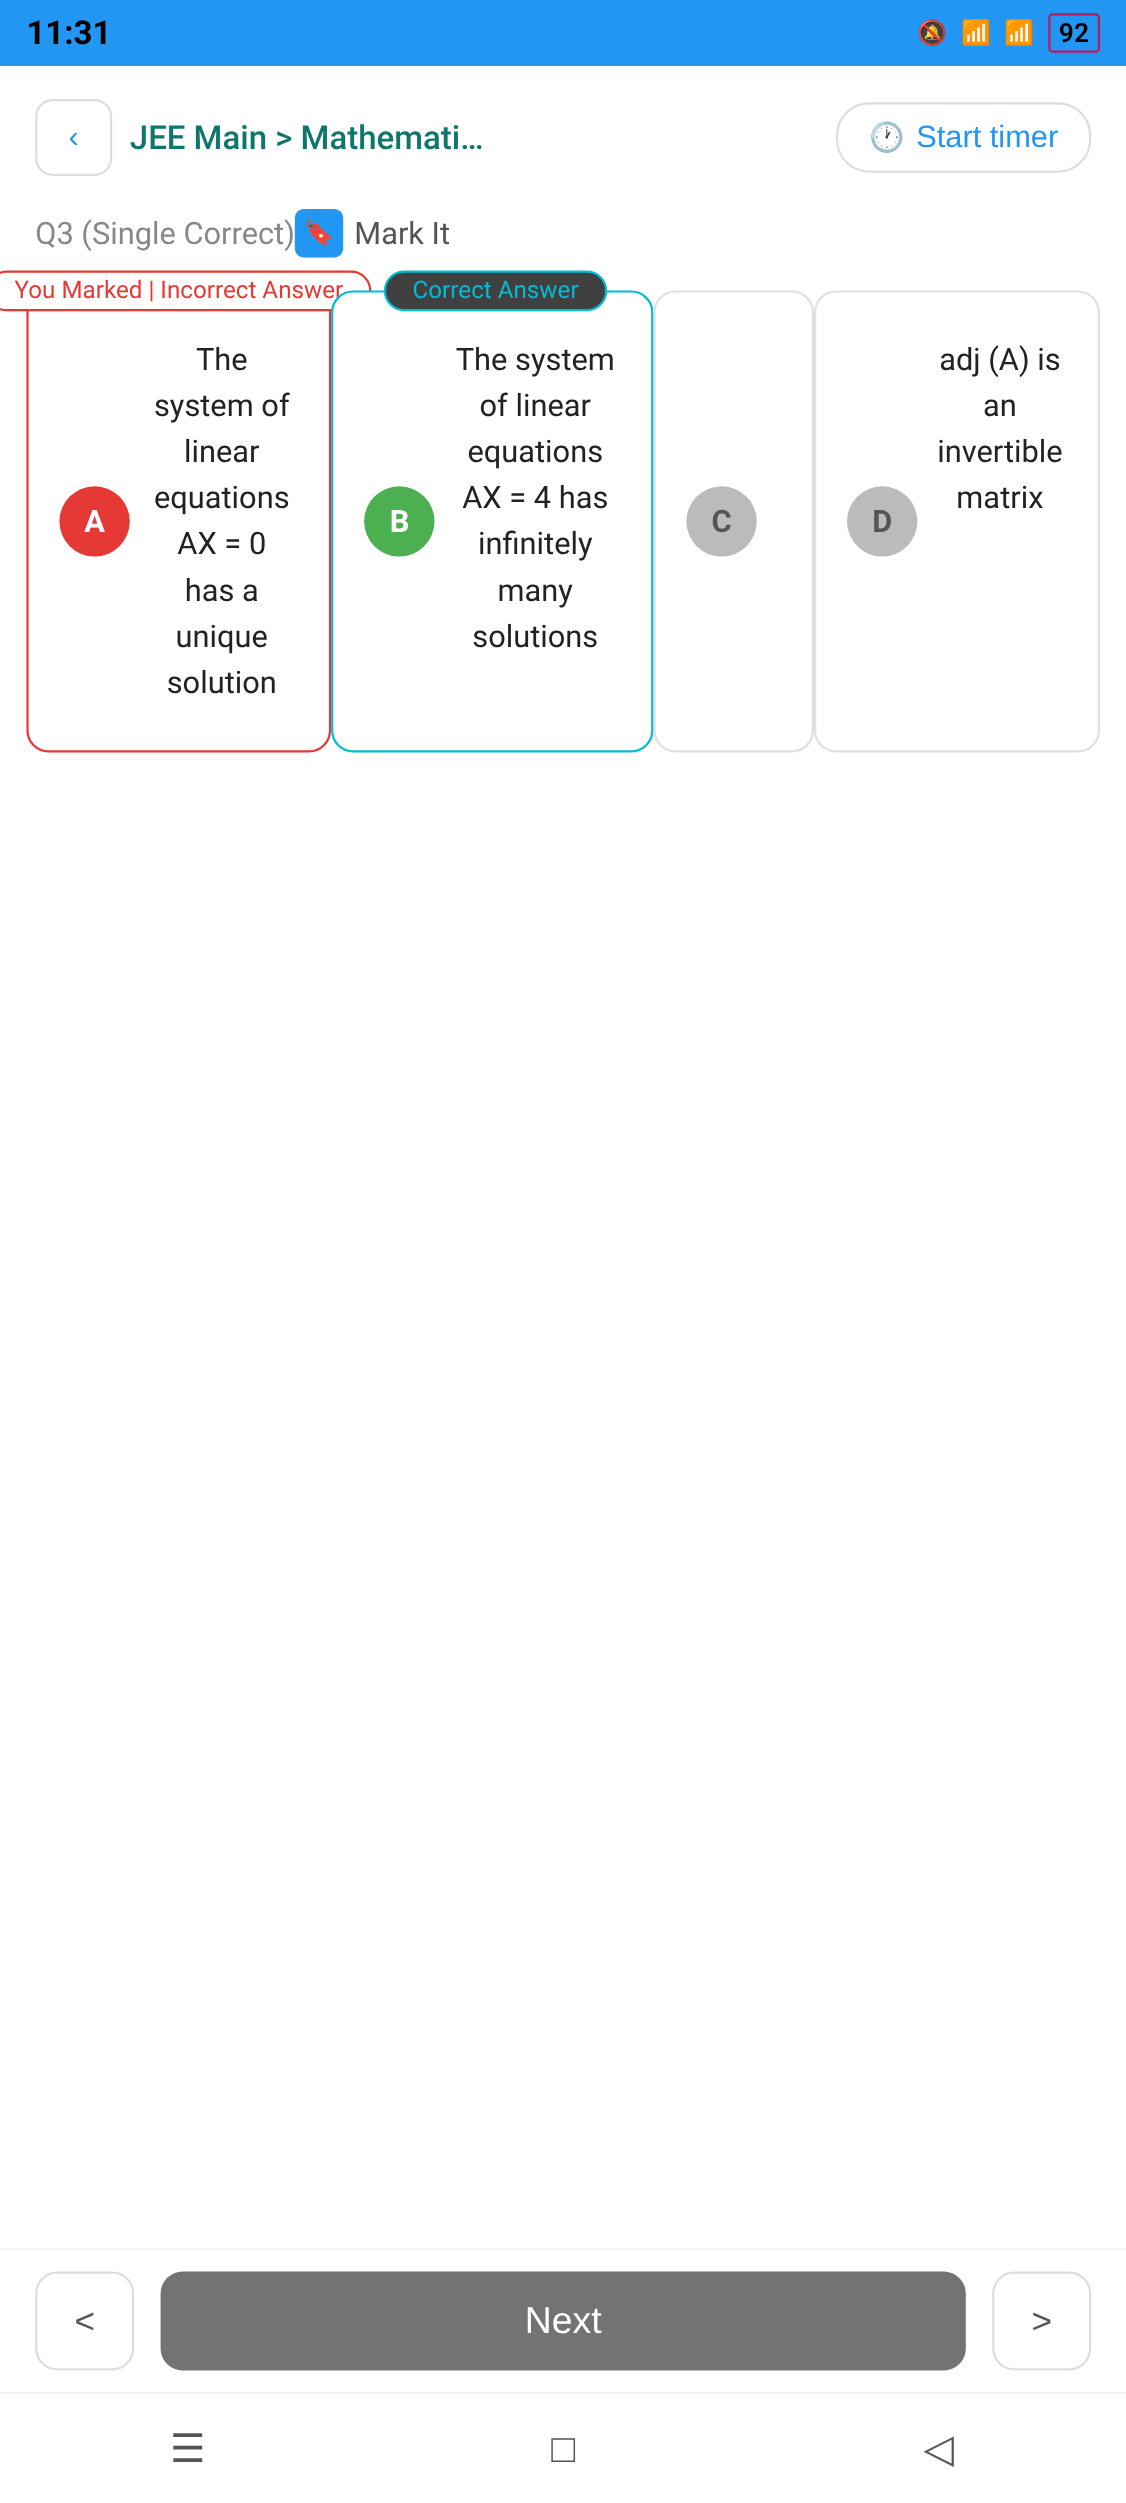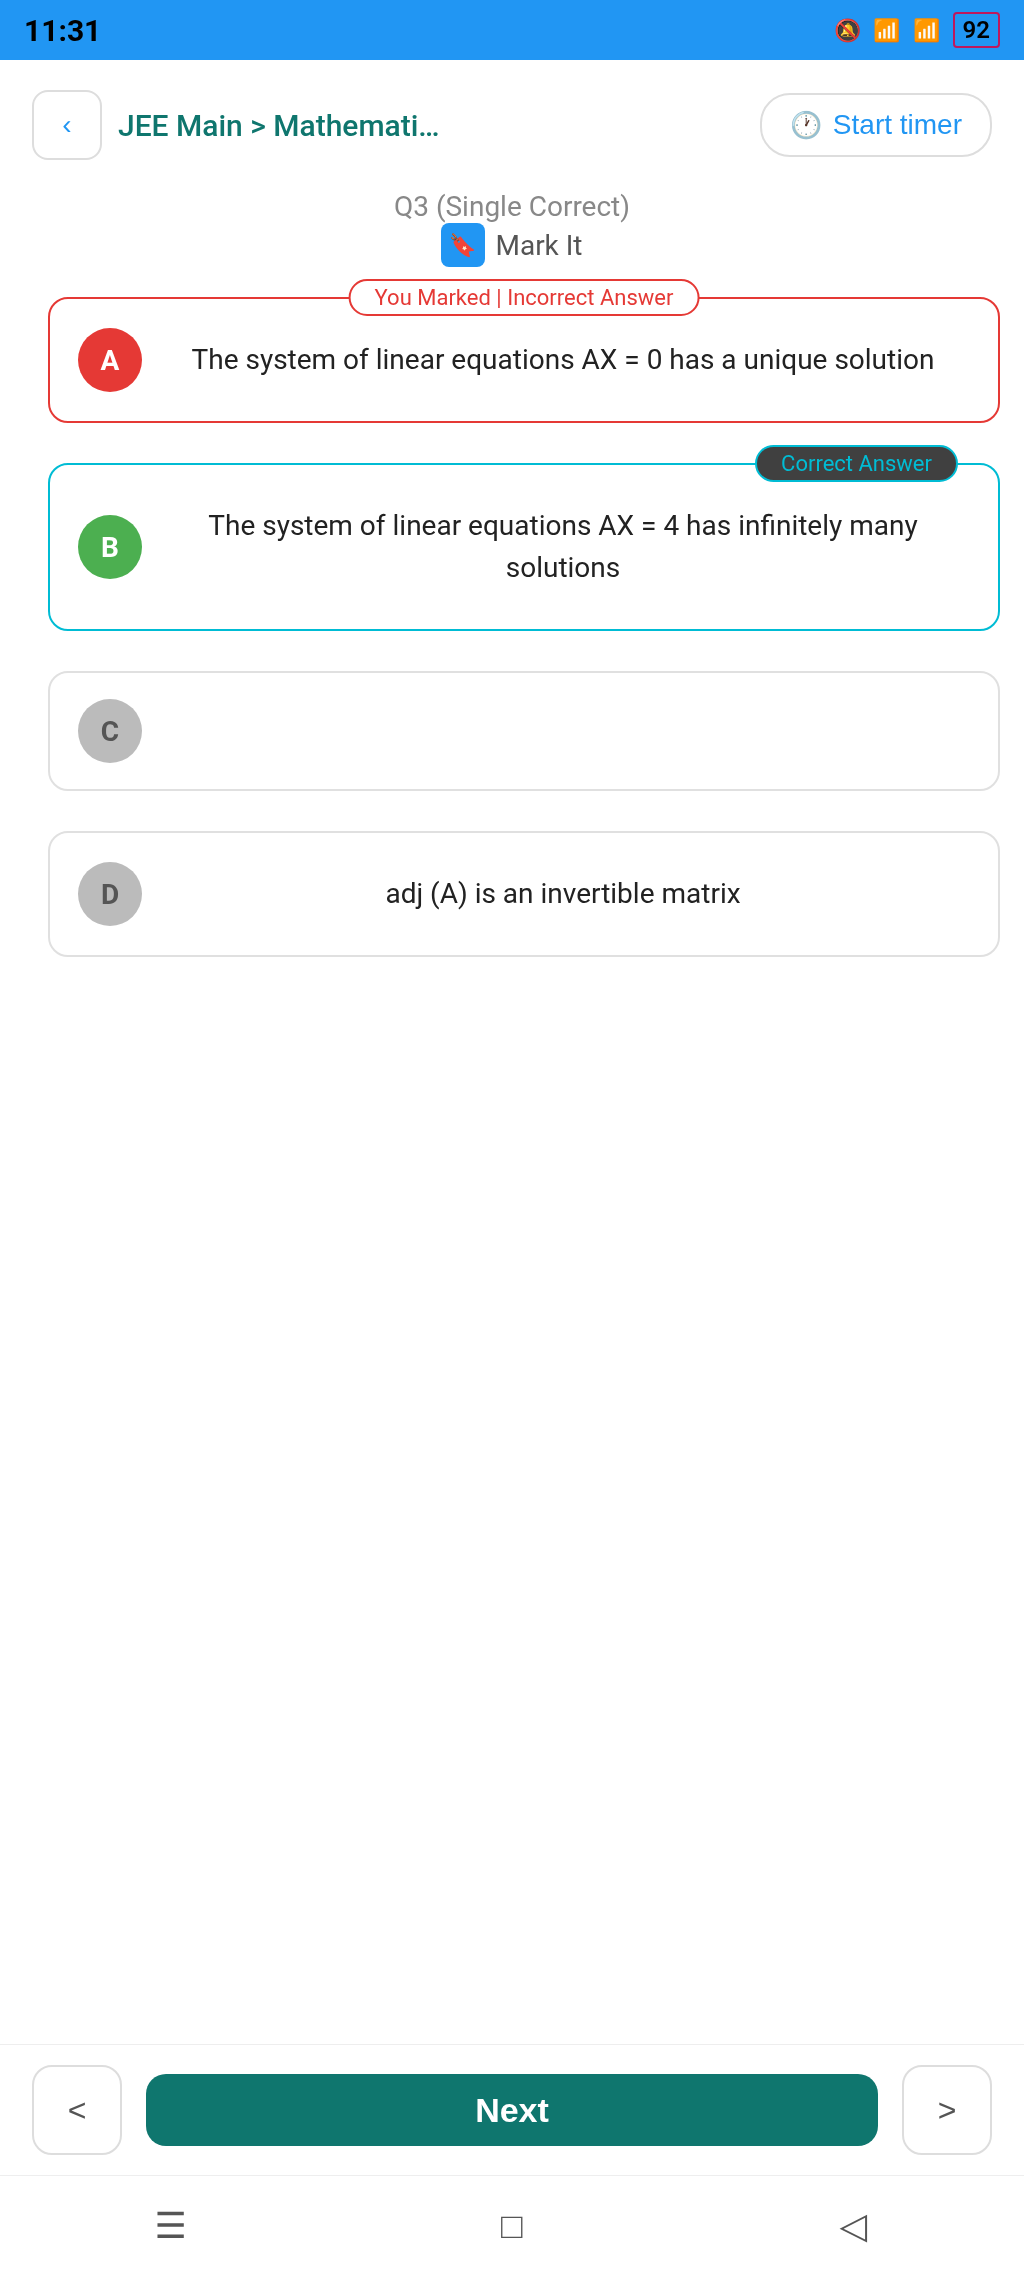--- a/index.html
+++ b/index.html
@@ -92,21 +92,20 @@
     .timer-icon {
       font-size: 26px;
     }
 
     
     .question-label-row {
       display: flex;
       align-items: center;
       justify-content: flex-start;
       padding: 10px 32px 30px 32px;
-      flex-direction: column;
     }
     .question-label {
       font-size: 28px;
       color: #888;
     }
     .mark-it-btn {
       display: flex;
       align-items: center;
       gap: 10px;
       cursor: pointer;
@@ -122,23 +121,21 @@
       align-items: center;
       justify-content: center;
       color: white;
       font-size: 22px;
     }
 
     
     .options-container {
       padding: 0 24px;
       display: flex;
-      flex-direction: column;
-      gap: 40px;
-      margin-left: 24px;
+      flex-direction: row;
     }
 
     
     .option-card {
       border-radius: 20px;
       border: 2px solid #e0e0e0;
       background: white;
       position: relative;
       padding: 40px 32px 40px 110px;
       min-height: 120px;
@@ -229,27 +226,27 @@
       display: flex;
       align-items: center;
       justify-content: center;
       cursor: pointer;
       font-size: 32px;
       color: #555;
     }
     .next-btn {
       flex: 1;
       margin: 0 24px;
-      height: 72px;
-      background: #0f766e;
+      height: 90px;
+      background: #737373;
       color: white;
       border: none;
       border-radius: 20px;
       font-size: 34px;
-      font-weight: bold;
+      font-weight: normal;
       cursor: pointer;
     }
 
     
     .system-nav {
       position: fixed;
       bottom: 0;
       left: 0;
       width: 1024px;
       height: 100px;

